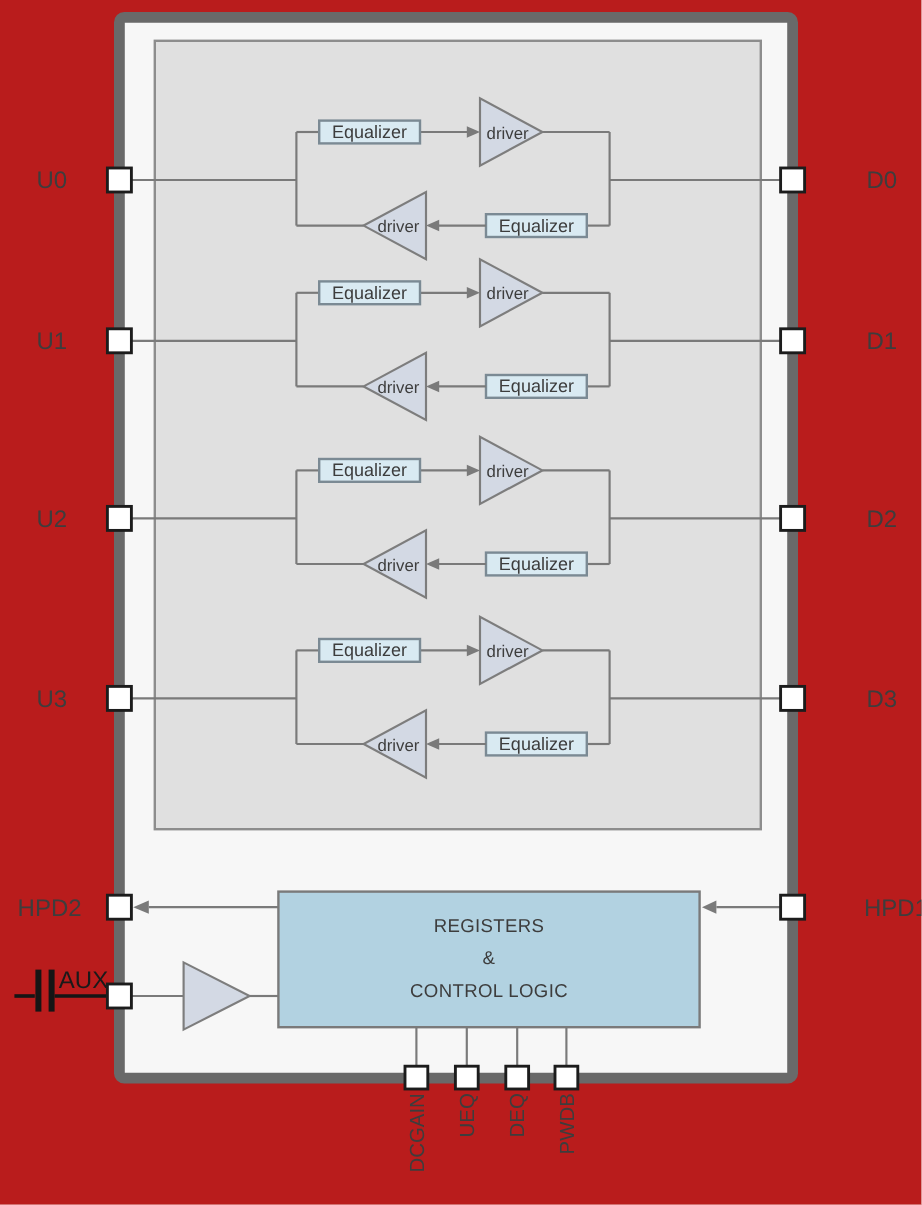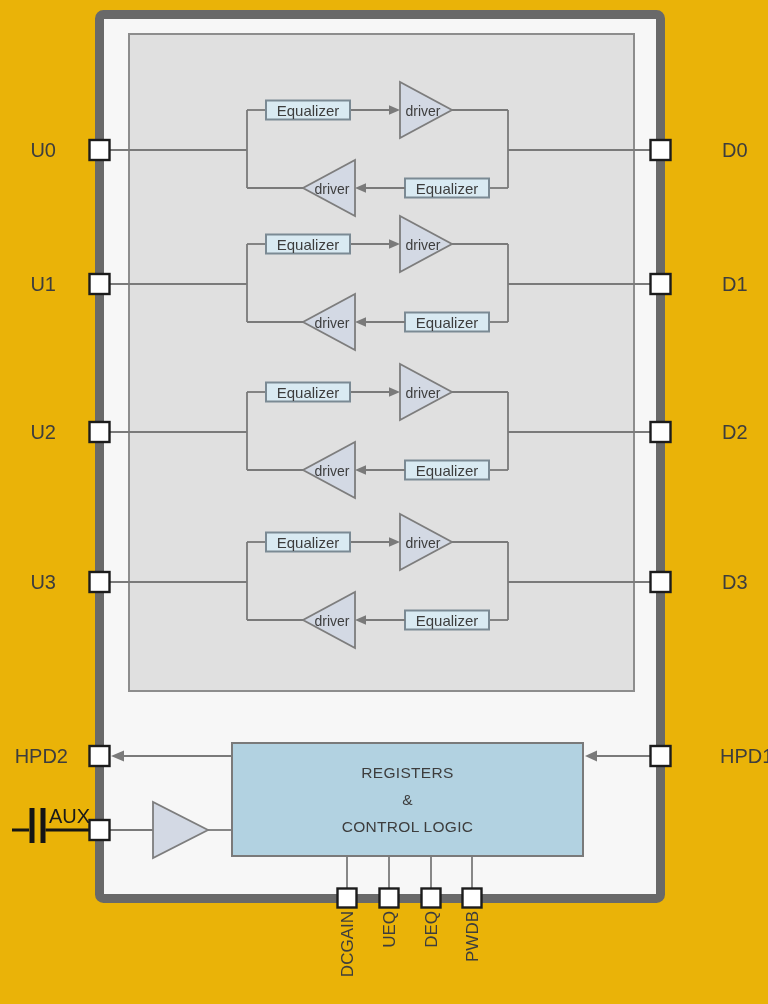--- a/index.html
+++ b/index.html
@@ -1,16 +1,16 @@
 <!DOCTYPE html>
 <html style="--c-chip-border: #696969; --c-chip-fill: #f7f7f7; --c-lane-box-fill: #e0e0e0; --c-lane-box-border: #8d8d8d; --c-equalizer-fill: #d9eaf2; --c-equalizer-border: #7b8a94; --c-driver-fill: #d3d9e4; --c-driver-border: #7d7d7d; --c-registers-fill: #b2d2e1; --c-registers-border: #7a7a7a; --c-line: #7a7a7a; --c-port-fill: #ffffff; --c-port-border: #1c1c1c; --c-text: #3d3d3d;"><head>
 <meta charset="utf-8">
 <style>
   html,body{margin:0;padding:0;background:#ffffff;}
-  .stage{position:relative;width:768px;height:1004px;background:#eab308;overflow:hidden;
+  .stage{position:relative;width:768px;height:1004px;background:#b91c1c;overflow:hidden;
          font-family:"Liberation Sans", sans-serif;}
   svg{display:block;}
 
   .chip-outline{fill:var(--c-chip-fill,#f7f7f7);stroke:var(--c-chip-border,#696969);stroke-width:9;}
   .lane-box{fill:var(--c-lane-box-fill,#e0e0e0);stroke:var(--c-lane-box-border,#8d8d8d);stroke-width:2;}
   .wire{stroke:var(--c-line,#7a7a7a);stroke-width:1.8;fill:none;}
   .arrow{fill:var(--c-line,#7a7a7a);stroke:none;}
   .eq-box{fill:var(--c-equalizer-fill,#d9eaf2);stroke:var(--c-equalizer-border,#7b8a94);stroke-width:2;}
   .drv{fill:var(--c-driver-fill,#d3d9e4);stroke:var(--c-driver-border,#7d7d7d);stroke-width:1.8;}
   .reg-box{fill:var(--c-registers-fill,#b2d2e1);stroke:var(--c-registers-border,#7a7a7a);stroke-width:2;}

